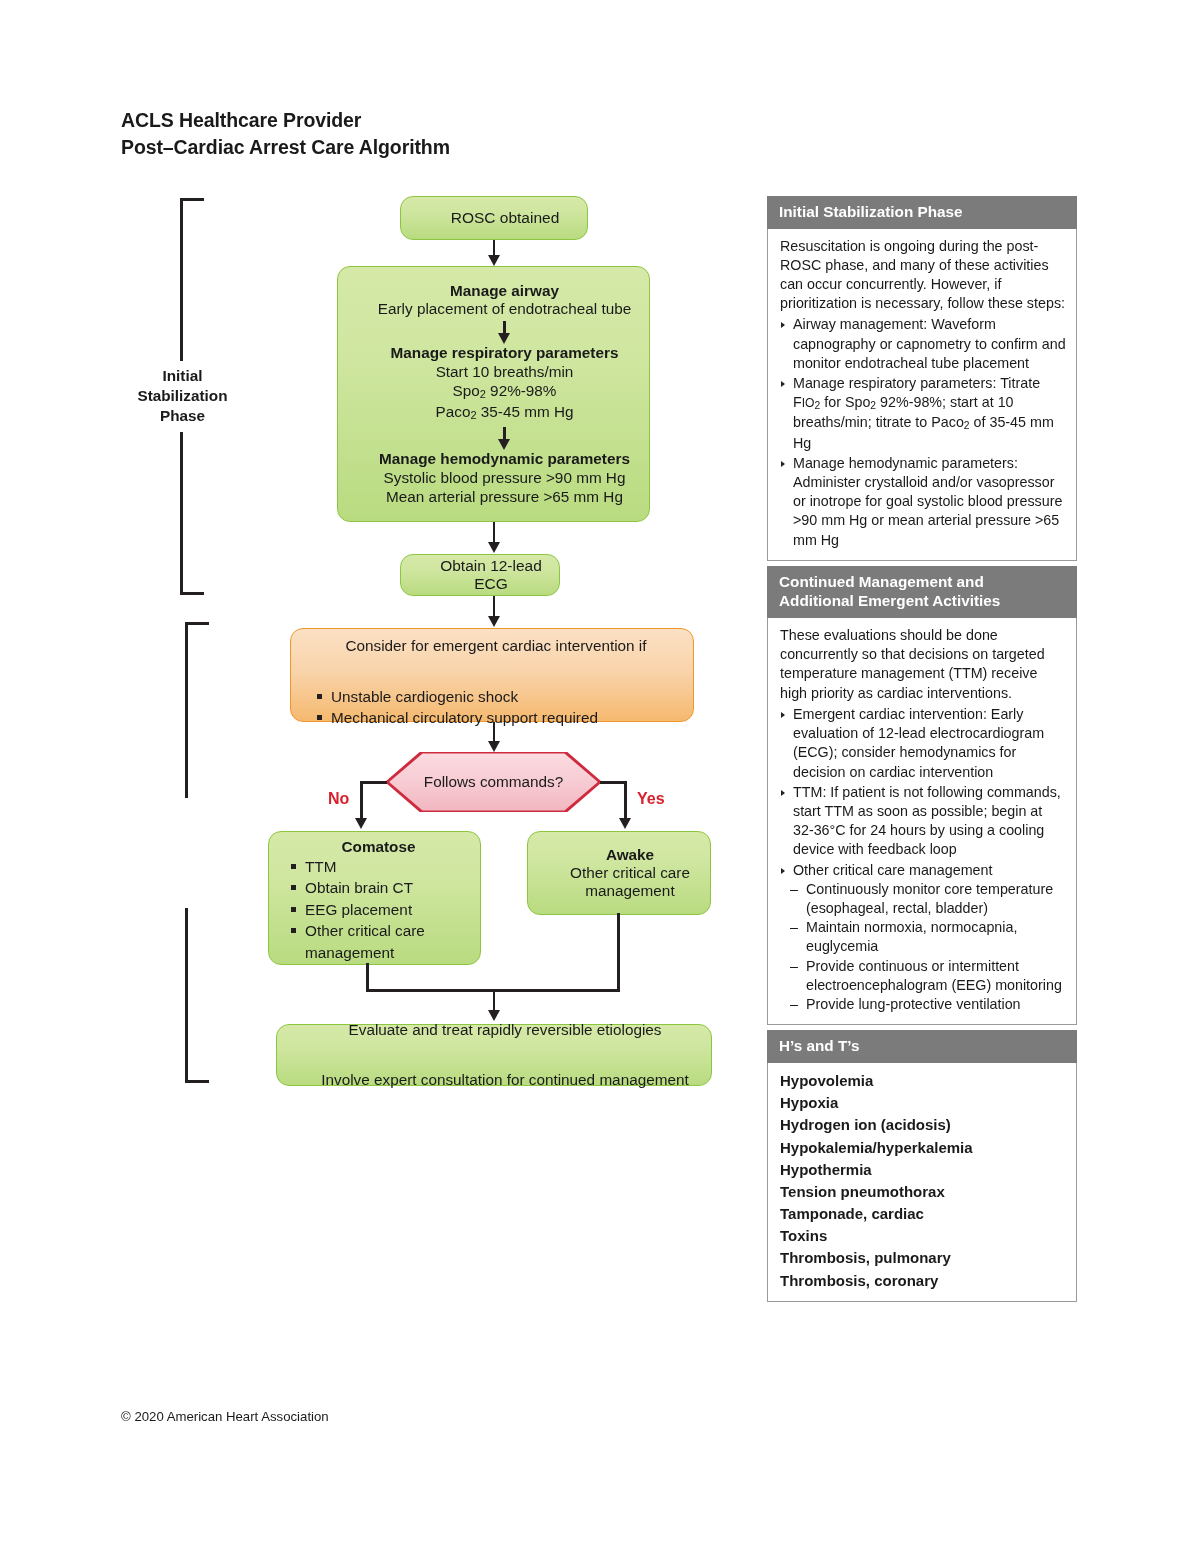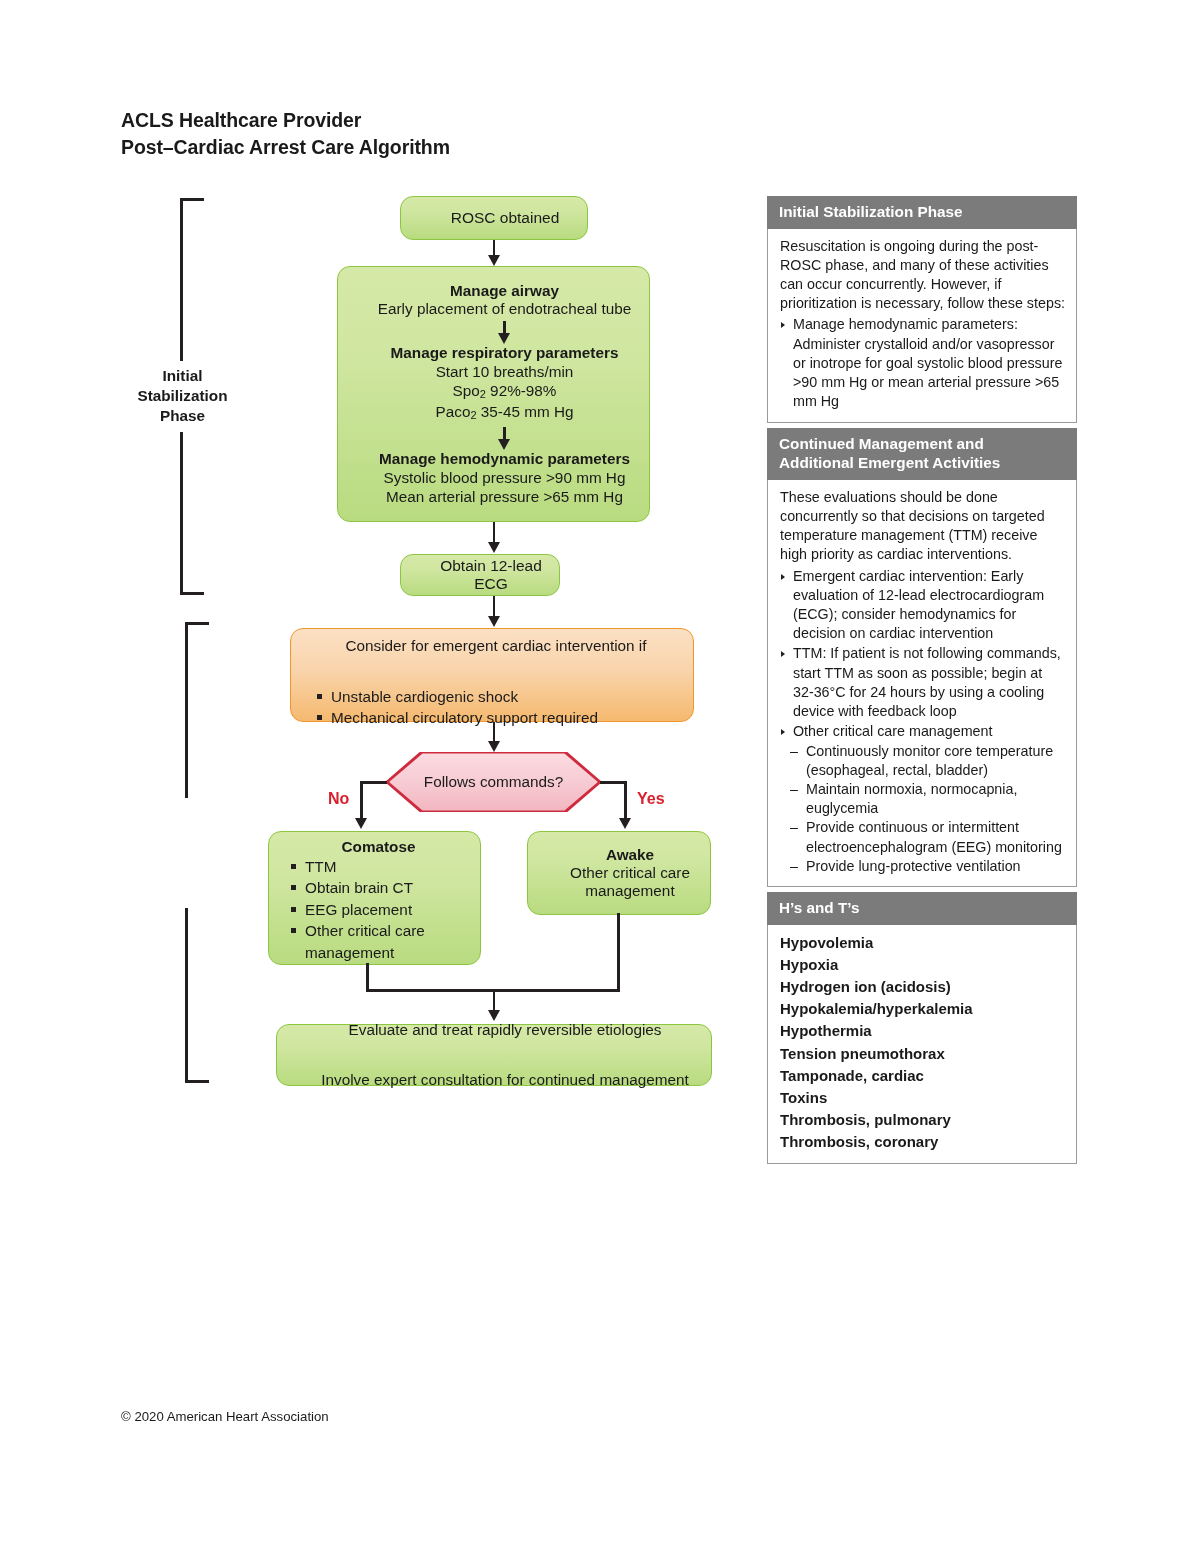--- a/index.html
+++ b/index.html
@@ -360,20 +360,28 @@
 
 </div>
 
 <div id="sidebar">
 
   <div class="panel">
     <div class="panel-head">Initial Stabilization Phase</div>
     <div class="panel-body">
       <p class="intro">Resuscitation is ongoing during the post-ROSC phase, and many of these activities can occur concurrently. However, if prioritization is necessary, follow these steps:</p>
       <ul class="slist">
+        <li>Airway management:
+          Waveform capnography or
+          capnometry to confirm and monitor
+          endotracheal tube placement</li>
+        <li>Manage respiratory parameters:
+          Titrate F<span style="font-size:0.85em;">IO</span><sub>2</sub> for Spo<sub>2</sub> 92%-98%; start
+          at 10 breaths/min; titrate to Paco<sub>2</sub> of
+          35-45 mm Hg</li>
         <li>Manage hemodynamic parameters:
           Administer crystalloid and/or
           vasopressor or inotrope for goal
           systolic blood pressure &gt;90 mm Hg
           or mean arterial pressure &gt;65 mm Hg</li>
       </ul>
     </div>
   </div>
 
   <div class="panel">

